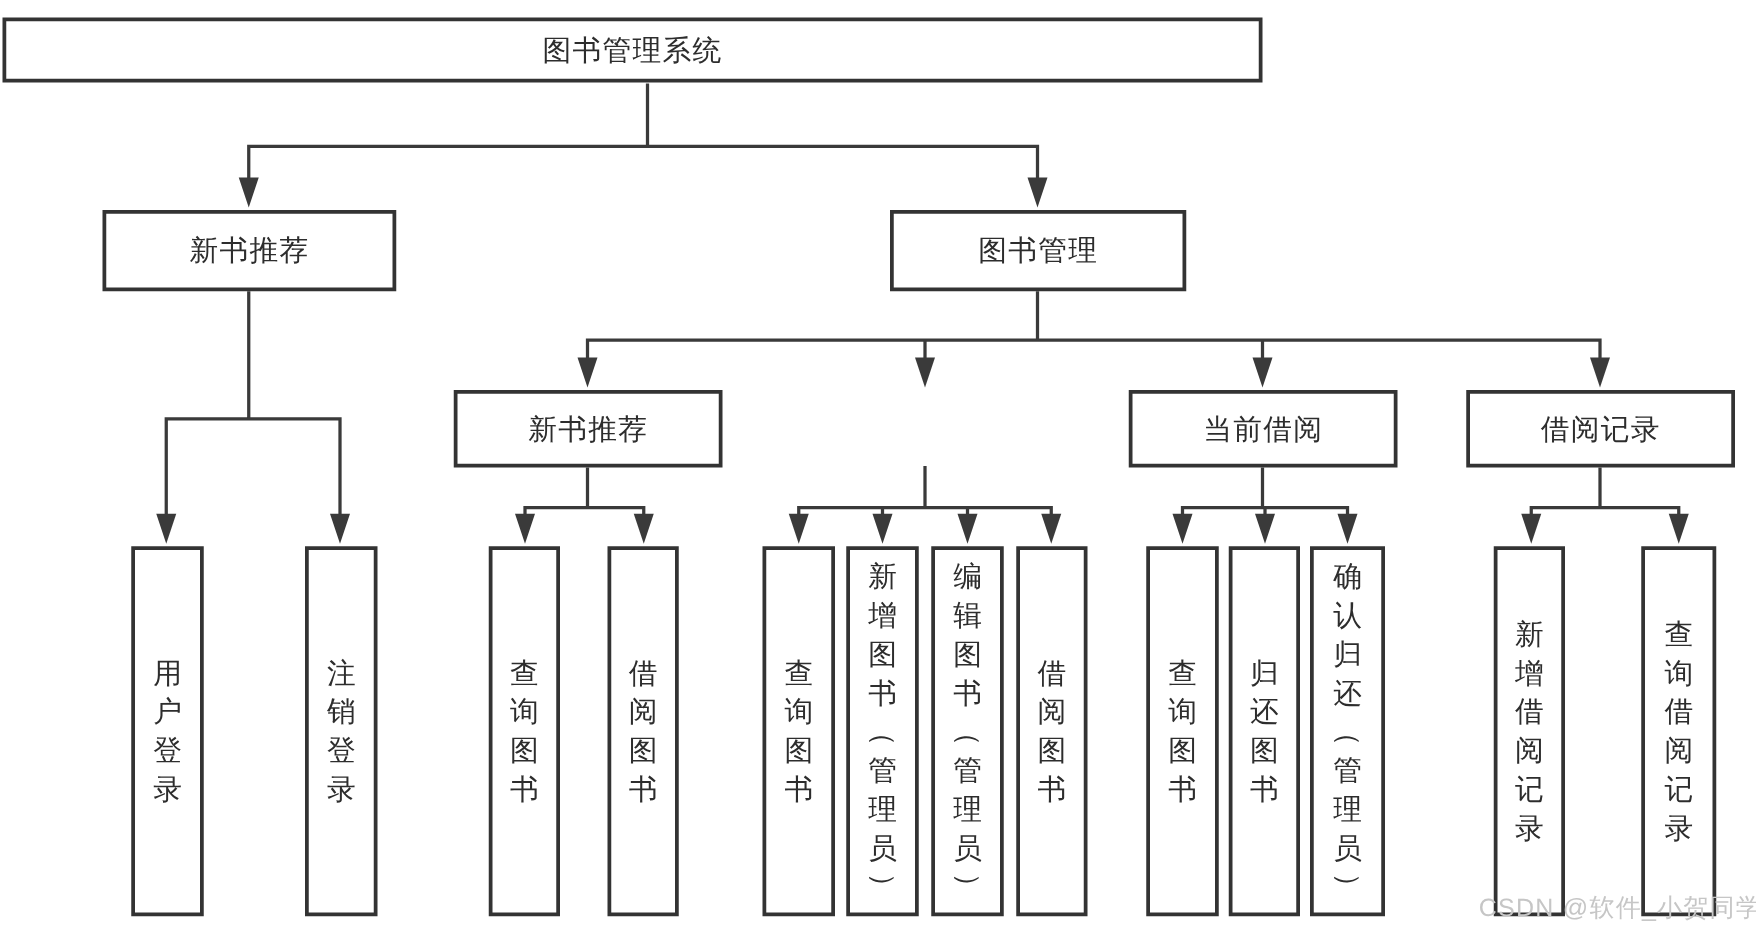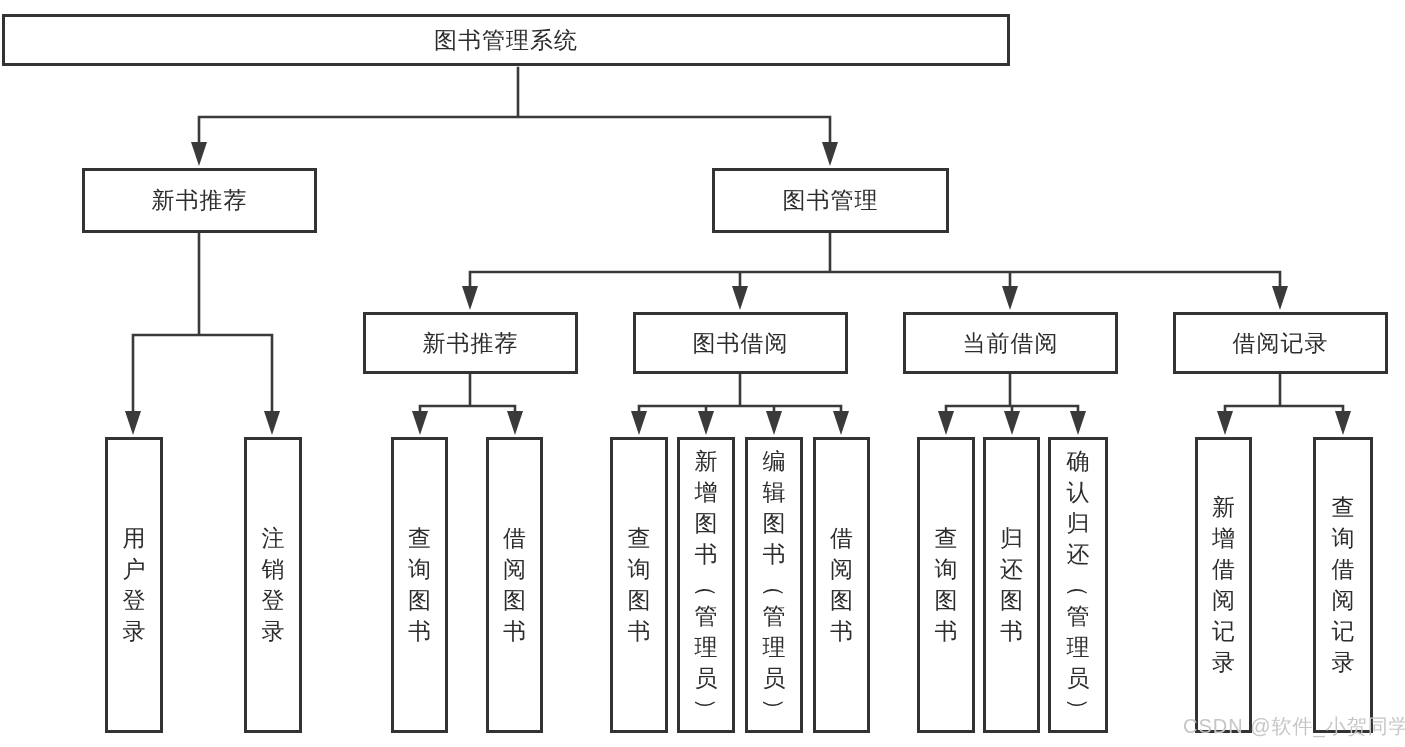--- a/index.html
+++ b/index.html
@@ -84,21 +84,20 @@
     <polygon points="1217,411 1233,411 1225,435"></polygon>
     <polygon points="1335,411 1351,411 1343,435"></polygon>
   </svg>
 
   <div class="hbox" style="left:2px;top:14px;width:1008px;height:52px">图书管理系统</div>
 
   <div class="hbox" style="left:82px;top:168px;width:235px;height:65px">新书推荐</div>
   <div class="hbox" style="left:712px;top:168px;width:237px;height:65px">图书管理</div>
 
   <div class="hbox" style="left:363px;top:312px;width:215px;height:62px">新书推荐</div>
-  <div class="hbox" style="left:633px;top:312px;width:215px;height:62px">图书借阅</div>
   <div class="hbox" style="left:1173px;top:312px;width:215px;height:62px">借阅记录</div>
   <div class="hbox" style="left:903px;top:312px;width:215px;height:62px">当前借阅</div>
 
   <div class="vbox" style="left:105px;top:437px;width:58px;height:296px">
       <div class="vchar">用</div>
       <div class="vchar">户</div>
       <div class="vchar">登</div>
       <div class="vchar">录</div>
     </div>
   <div class="vbox" style="left:244px;top:437px;width:58px;height:296px">

